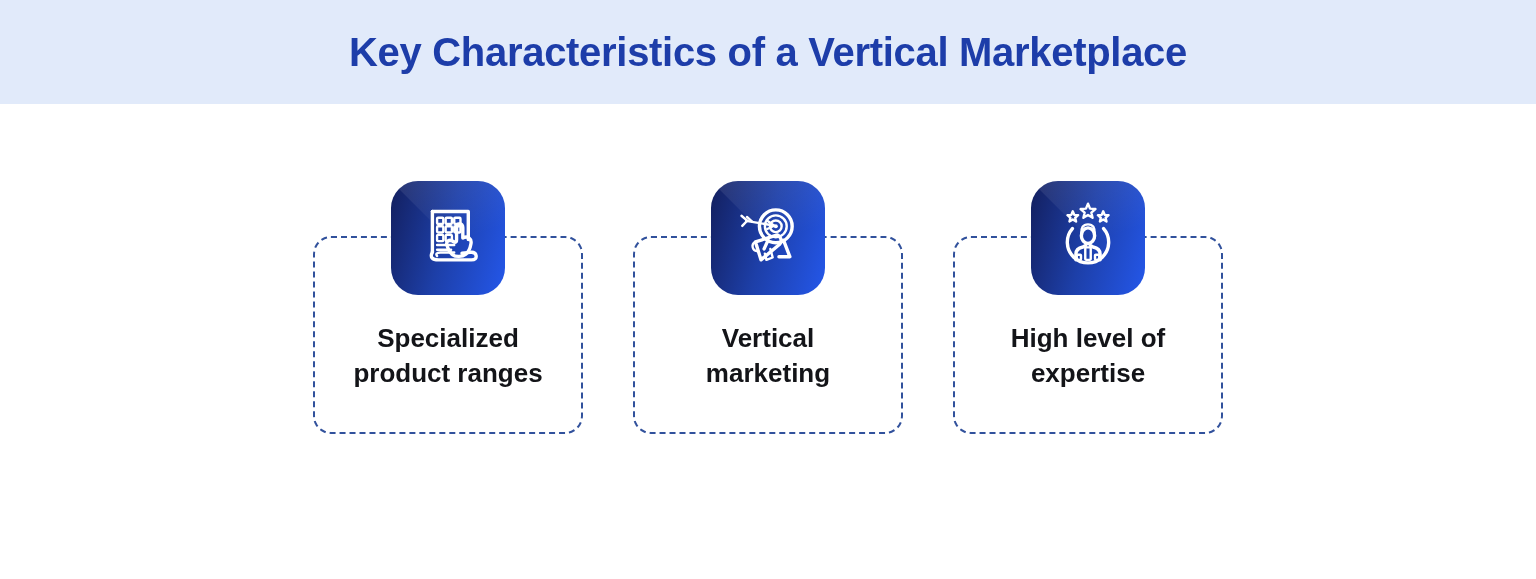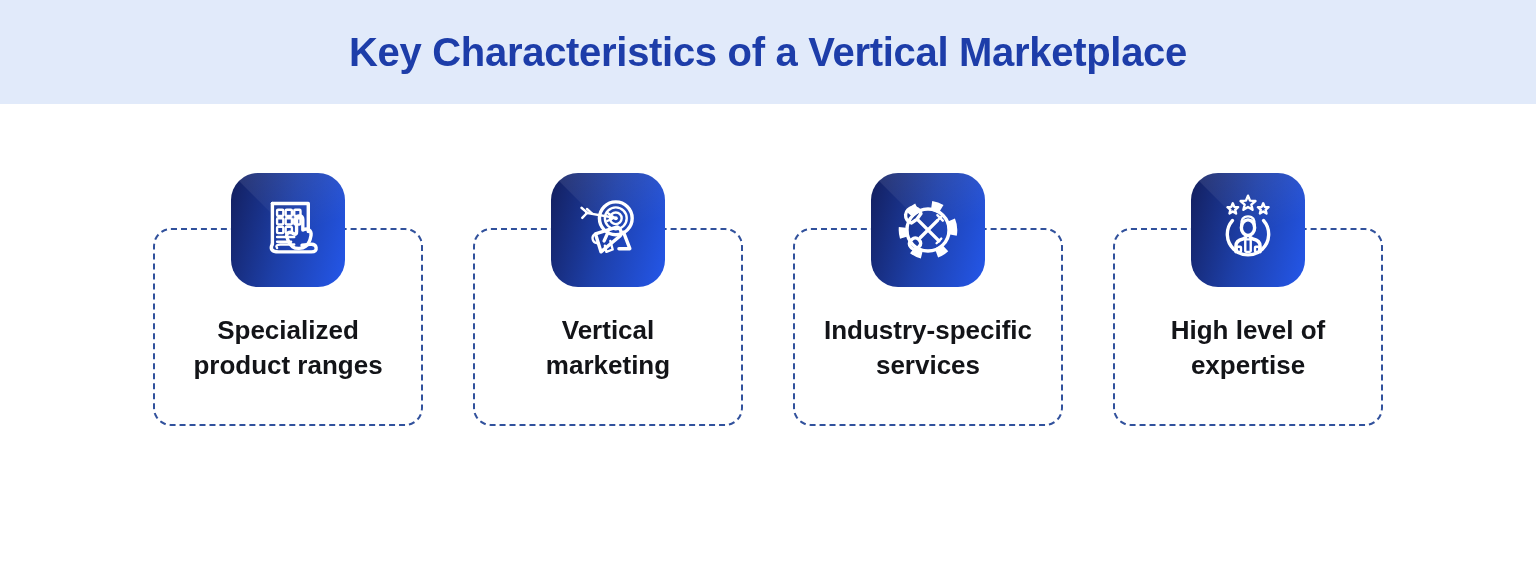--- a/index.html
+++ b/index.html
@@ -14,21 +14,21 @@
     background:var(--header-bg,#e1eafa);
     display:flex; align-items:center; justify-content:center;
   }
   .title {
     font-size:40px; font-weight:700; letter-spacing:-0.3px;
     color:var(--title-color,#1d3da9);
   }
 
   
   .cards {
-    position:absolute; top:228px; left:0; right:0;
+    position:absolute; top:236px; left:0; right:0;
     display:flex; justify-content:center; gap:50px;
   }
   .card {
     position:relative;
     width:270px; height:198px;
     border:2px dashed var(--card-border,#31519c);
     border-radius:18px;
     background:#ffffff;
     display:flex; align-items:center; justify-content:center;
     text-align:center;
@@ -110,35 +110,20 @@
           <path class="stroke thin" d="M50 28.5 L58 34.3 L49 38.5"></path>
           <path class="stroke thin" d="M24 28.3 L16 21.5 M23 28.2 L17 34.5 M30 29.2 L23 23"></path>
           <path class="stroke" d="M62 46 L34 55 L41 78 L65 58 Q68 55 66.5 51 Q65 47 62 46 Z"></path>
           <path class="stroke thin" d="M34 55 Q29 57.5 30.5 62.5 Q32 67.5 37 66.5"></path>
           <path class="stroke thin" d="M46 70 L48 78 L56 75 L53 64"></path>
         </svg>
       </div>
       <div class="card-label">Vertical marketing</div>
     </div>
 
-    <div class="card">
-      <div class="icon-badge">
-        <svg viewBox="0 0 100 100">
-          <circle class="stroke" cx="50" cy="50" r="27"></circle>
-          <circle cx="50" cy="50" r="31.5" fill="none" stroke="#ffffff" stroke-width="9.5" stroke-dasharray="10 14.74" stroke-dashoffset="5" stroke-linecap="butt"></circle>
-          <path class="stroke" d="M41 29 A10 10 0 1 0 29 41 L36 36 Z" fill="none"></path>
-          <path class="stroke" d="M37 37 L64 64"></path>
-          <path class="stroke thin" d="M61 67 L67 61"></path>
-          <path class="stroke" d="M62 38 L40 60"></path>
-          <path class="stroke thin" d="M62 38 L69 31 M65.5 34.5 L69 38 M65.5 34.5 L62 31"></path>
-          <rect class="stroke" x="-7" y="-6" width="14" height="13" rx="5.5" transform="translate(33 67) rotate(-45)"></rect>
-        </svg>
-      </div>
-      <div class="card-label">Industry-specific services</div>
-    </div>
 
     <div class="card">
       <div class="icon-badge">
         <svg viewBox="0 0 100 100">
           <defs>
             <path id="star" d="M0 -10 L2.64 -3.64 L9.51 -3.09 L4.28 1.39 L5.88 8.09 L0 4.5 L-5.88 8.09 L-4.28 1.39 L-9.51 -3.09 L-2.64 -3.64 Z"></path>
           </defs>
           <path class="stroke" d="M30 38 A26.5 26.5 0 1 0 70 38"></path>
           <use href="#star" class="stroke thin" transform="translate(50 16)"></use>
           <use href="#star" class="stroke thin" transform="translate(30.5 23) scale(0.72)"></use>

